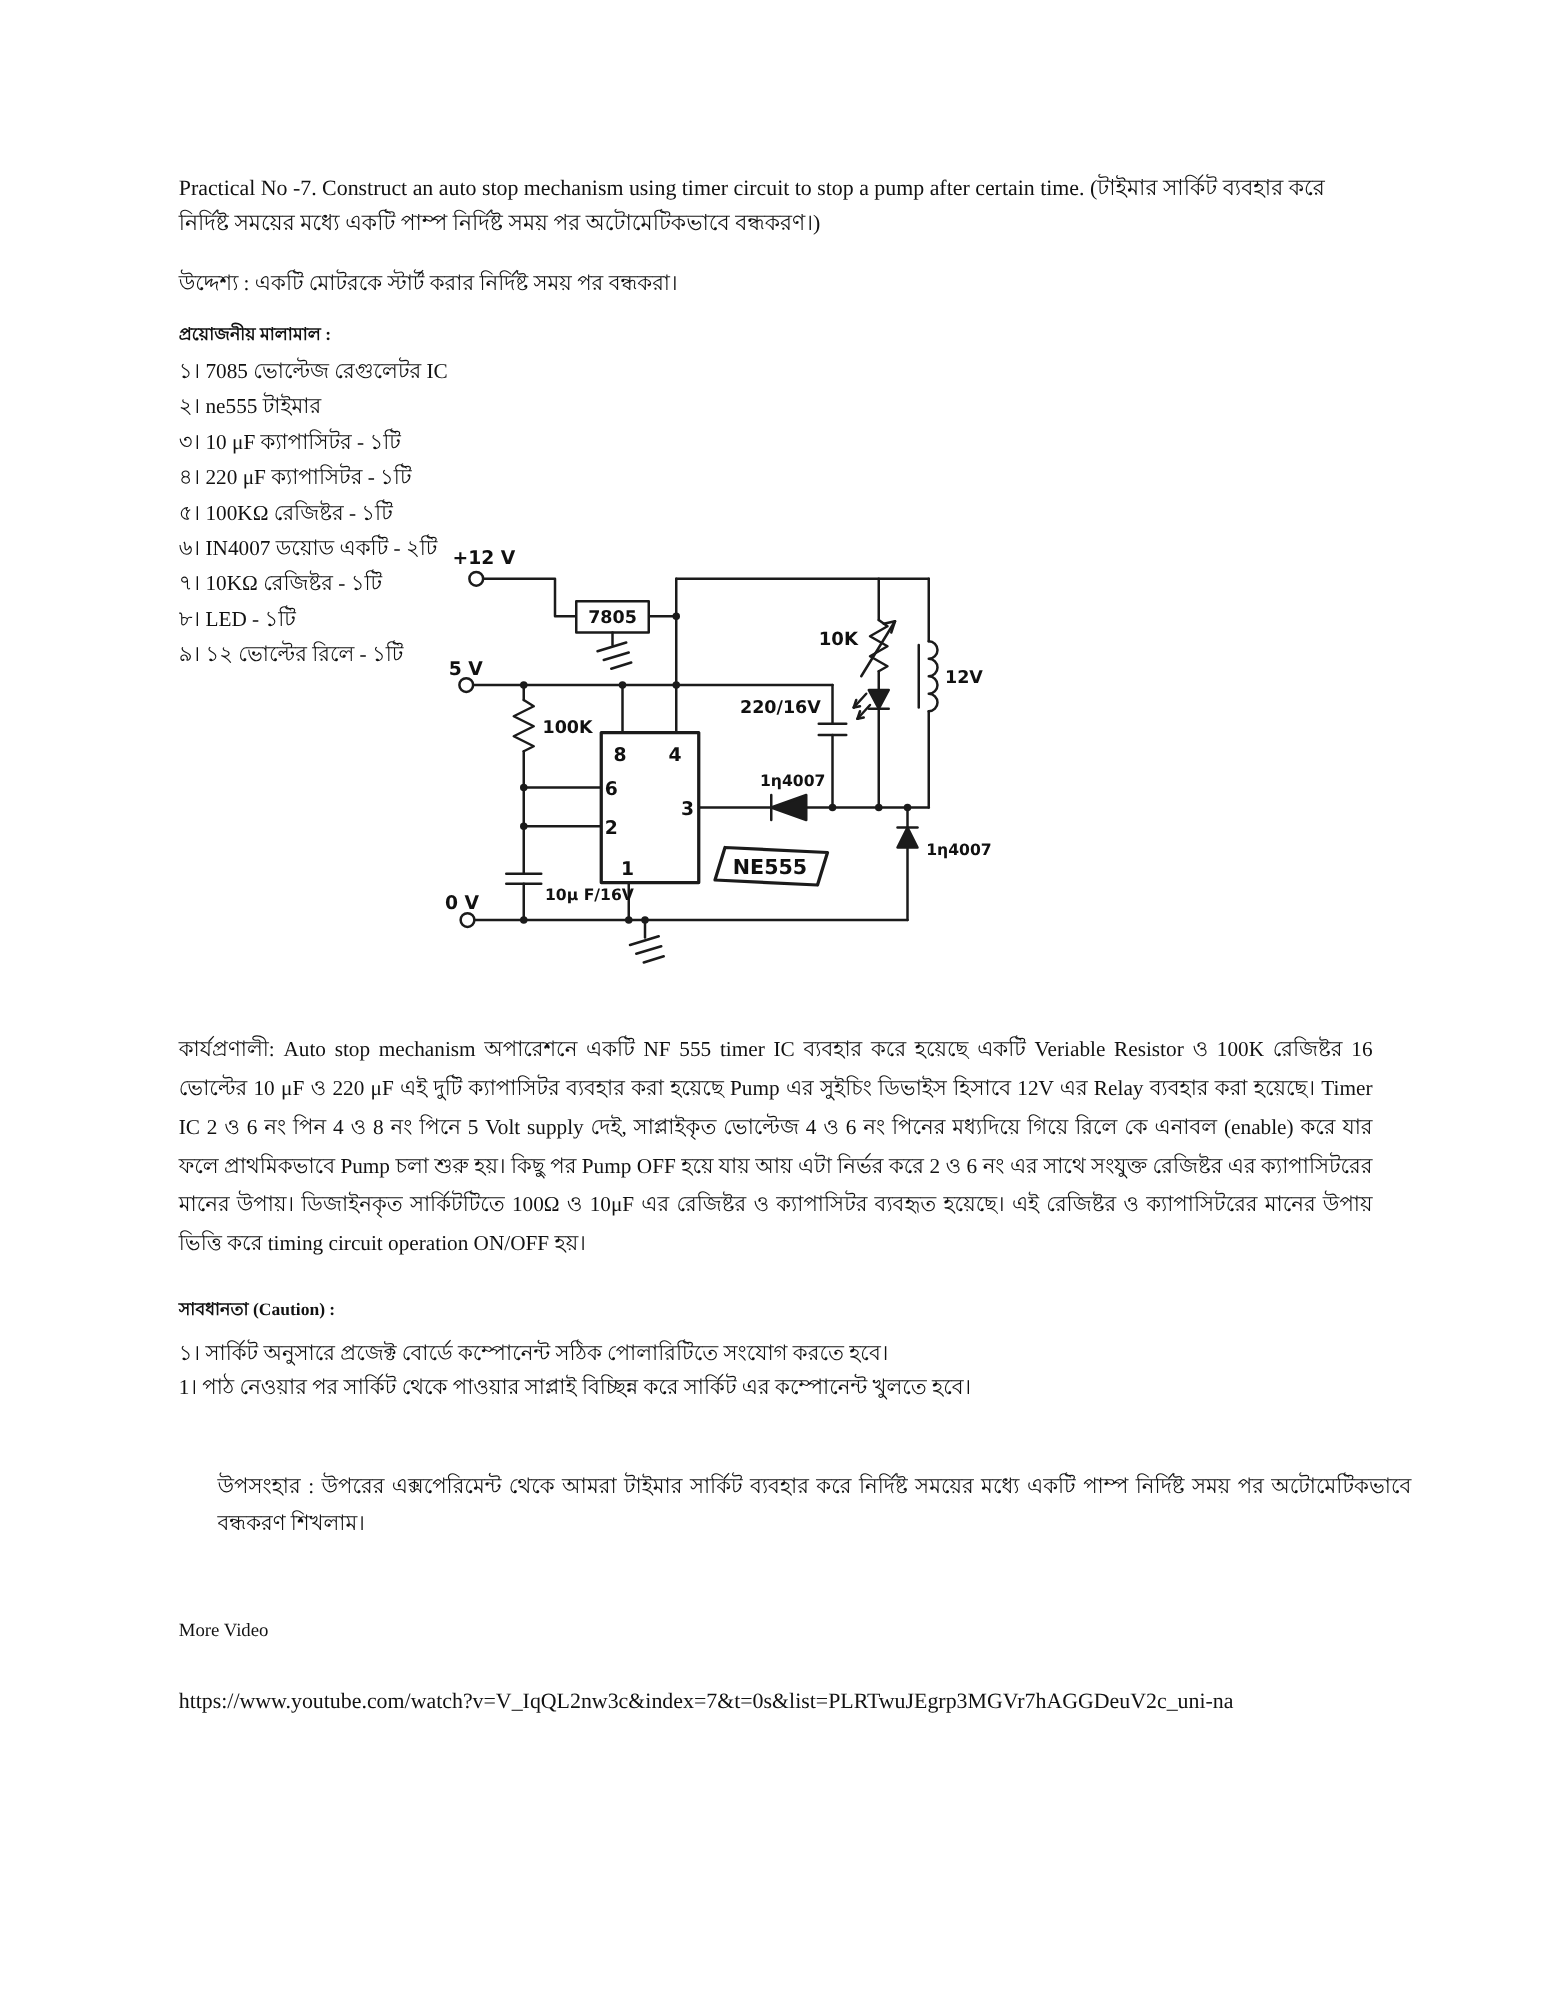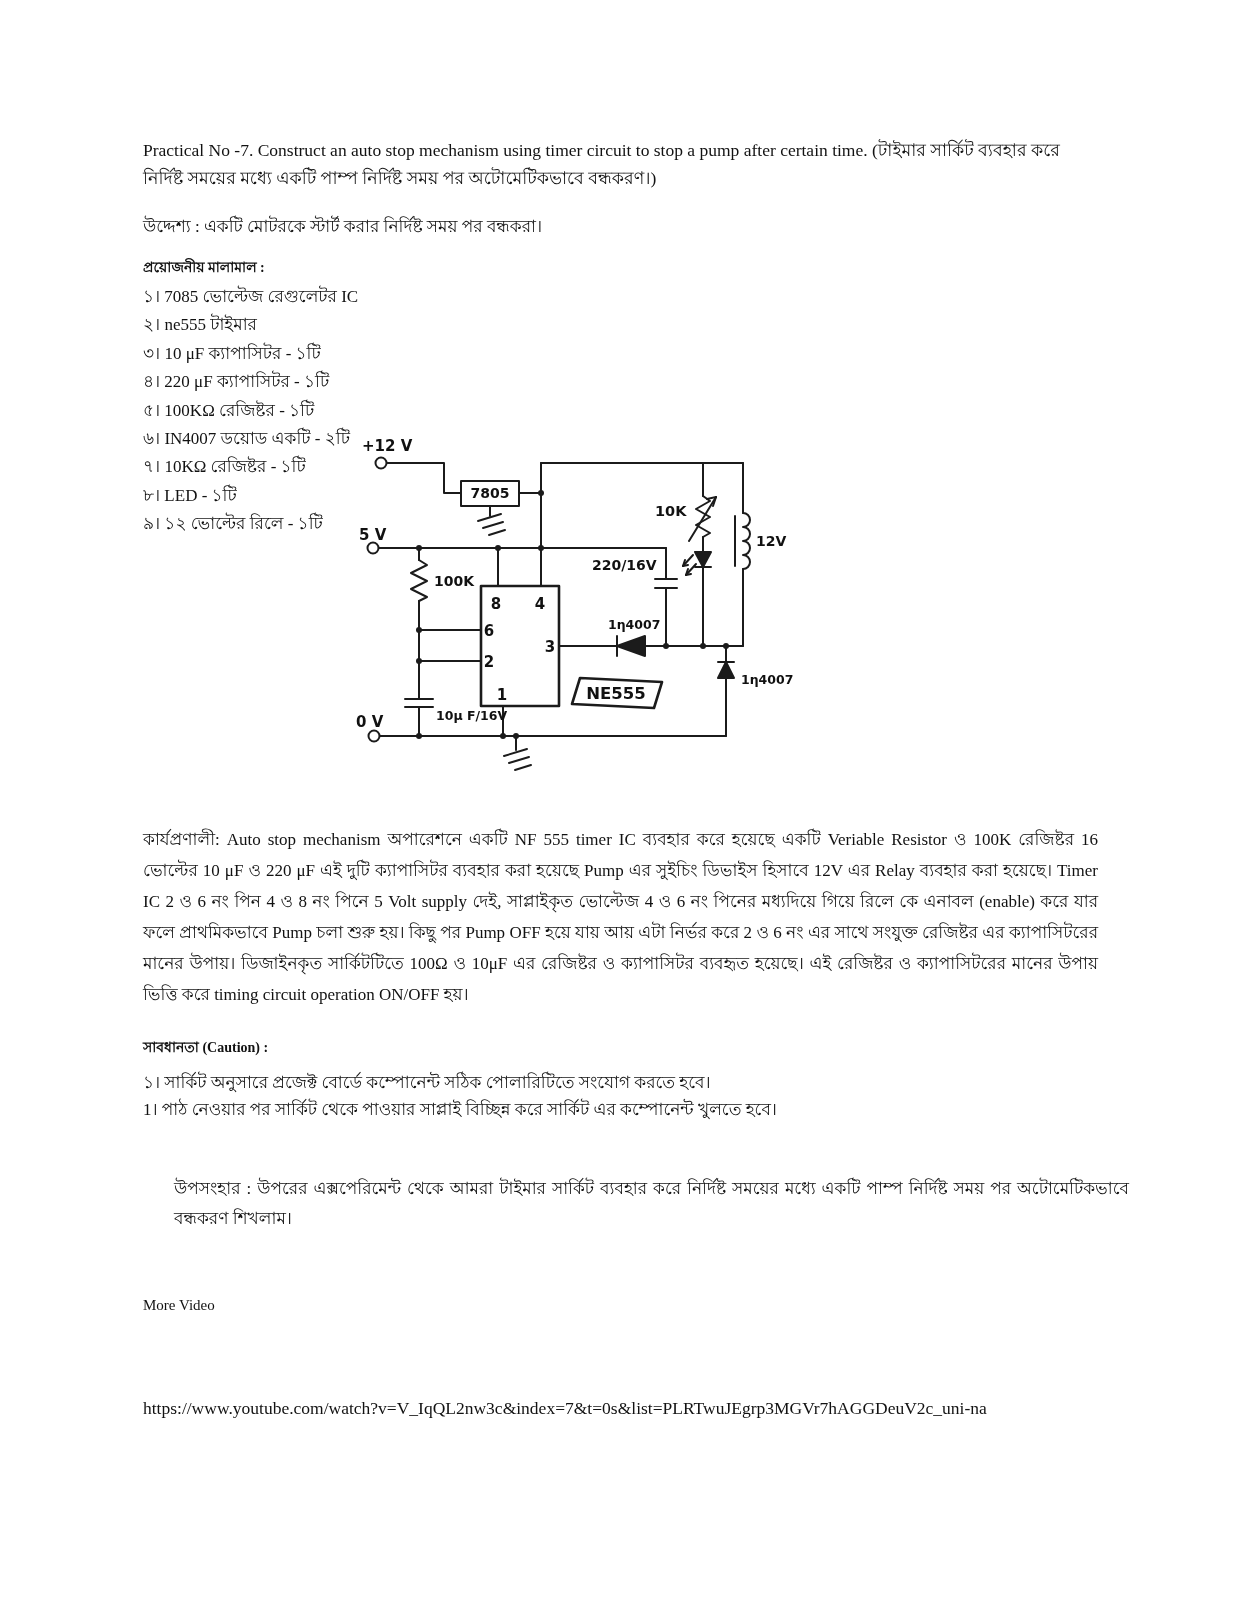--- a/index.html
+++ b/index.html
@@ -191,13 +191,13 @@
   <div>1। পাঠ নেওয়ার পর সার্কিট থেকে পাওয়ার সাপ্লাই বিচ্ছিন্ন করে সার্কিট এর কম্পোনেন্ট খুলতে হবে।</div>
 </div>
 
 <div class="abs conclusion" style="left:143px; top:1174px; width:955px;margin-left:31px;">
   <span class="bold">উপসংহার :</span>
   <span>উপরের এক্সপেরিমেন্ট থেকে আমরা টাইমার সার্কিট ব্যবহার করে নির্দিষ্ট সময়ের মধ্যে একটি পাম্প নির্দিষ্ট সময় পর অটোমেটিকভাবে বন্ধকরণ শিখলাম।</span>
 </div>
 
 <div class="abs more-video" style="left:143px; top:1297px;">More Video</div>
 
-<div class="abs url-text" style="left:143px; top:1346px; width:958px;margin-top:48px;">https://www.youtube.com/watch?v=V_IqQL2nw3c&amp;index=7&amp;t=0s&amp;list=PLRTwuJEgrp3MGVr7hAGGDeuV2c_uni-na</div>
+<div class="abs url-text" style="left:143px; top:1346px; width:958px;">https://www.youtube.com/watch?v=V_IqQL2nw3c&amp;index=7&amp;t=0s&amp;list=PLRTwuJEgrp3MGVr7hAGGDeuV2c_uni-na</div>
 
 </body></html>

